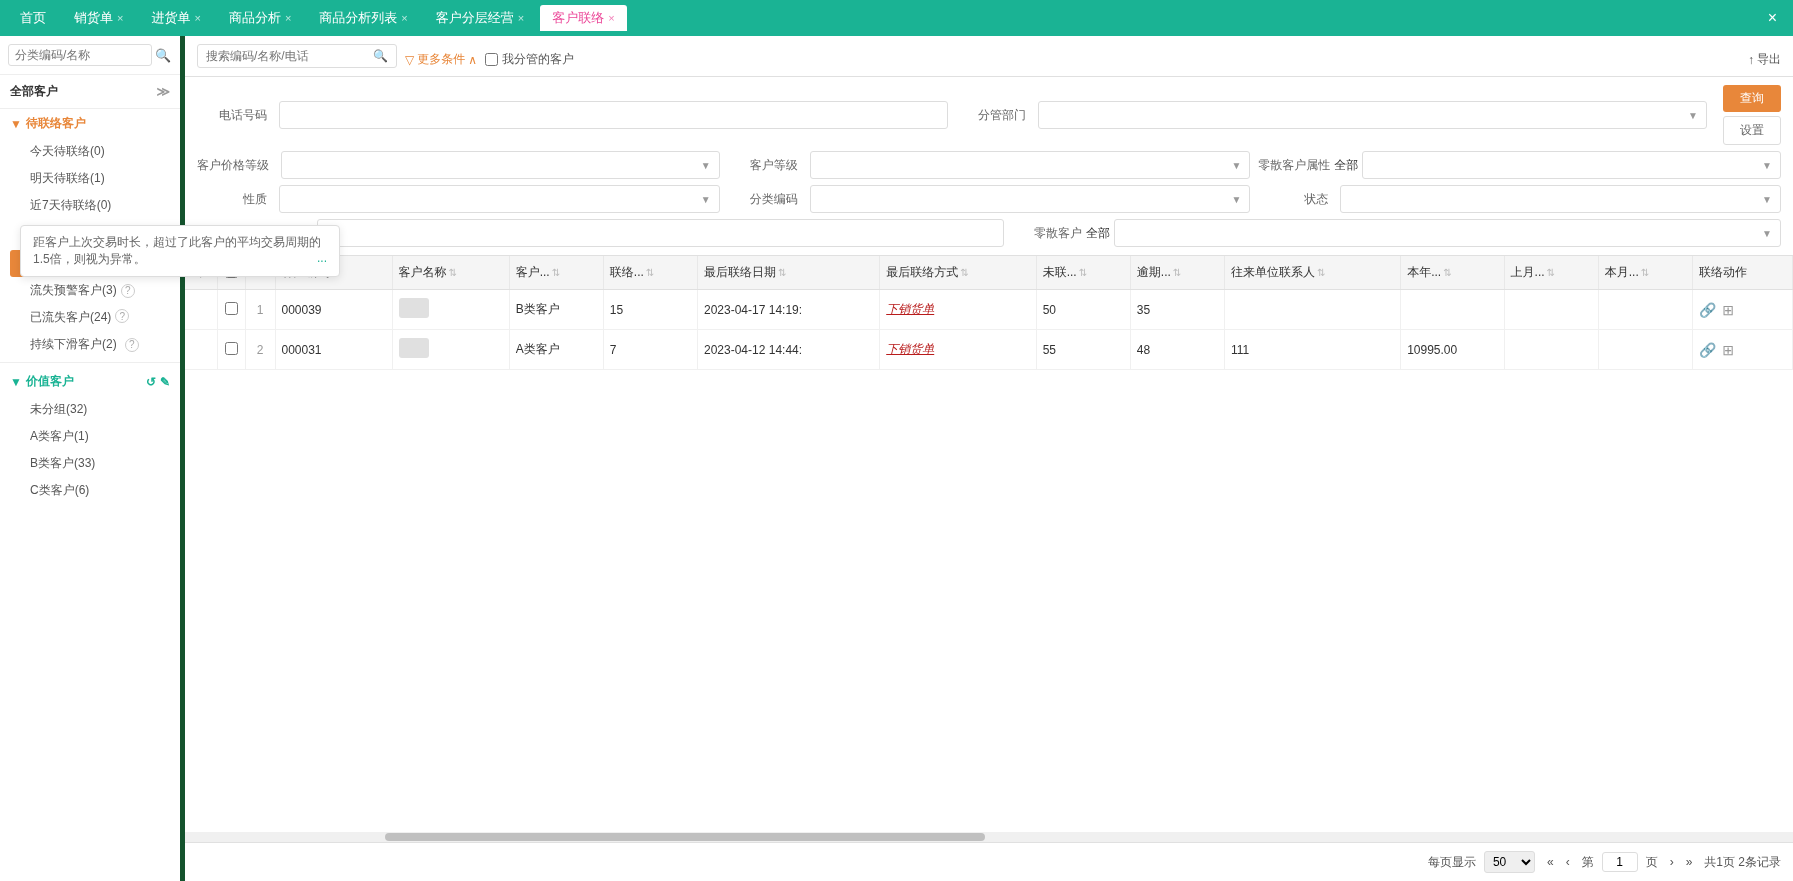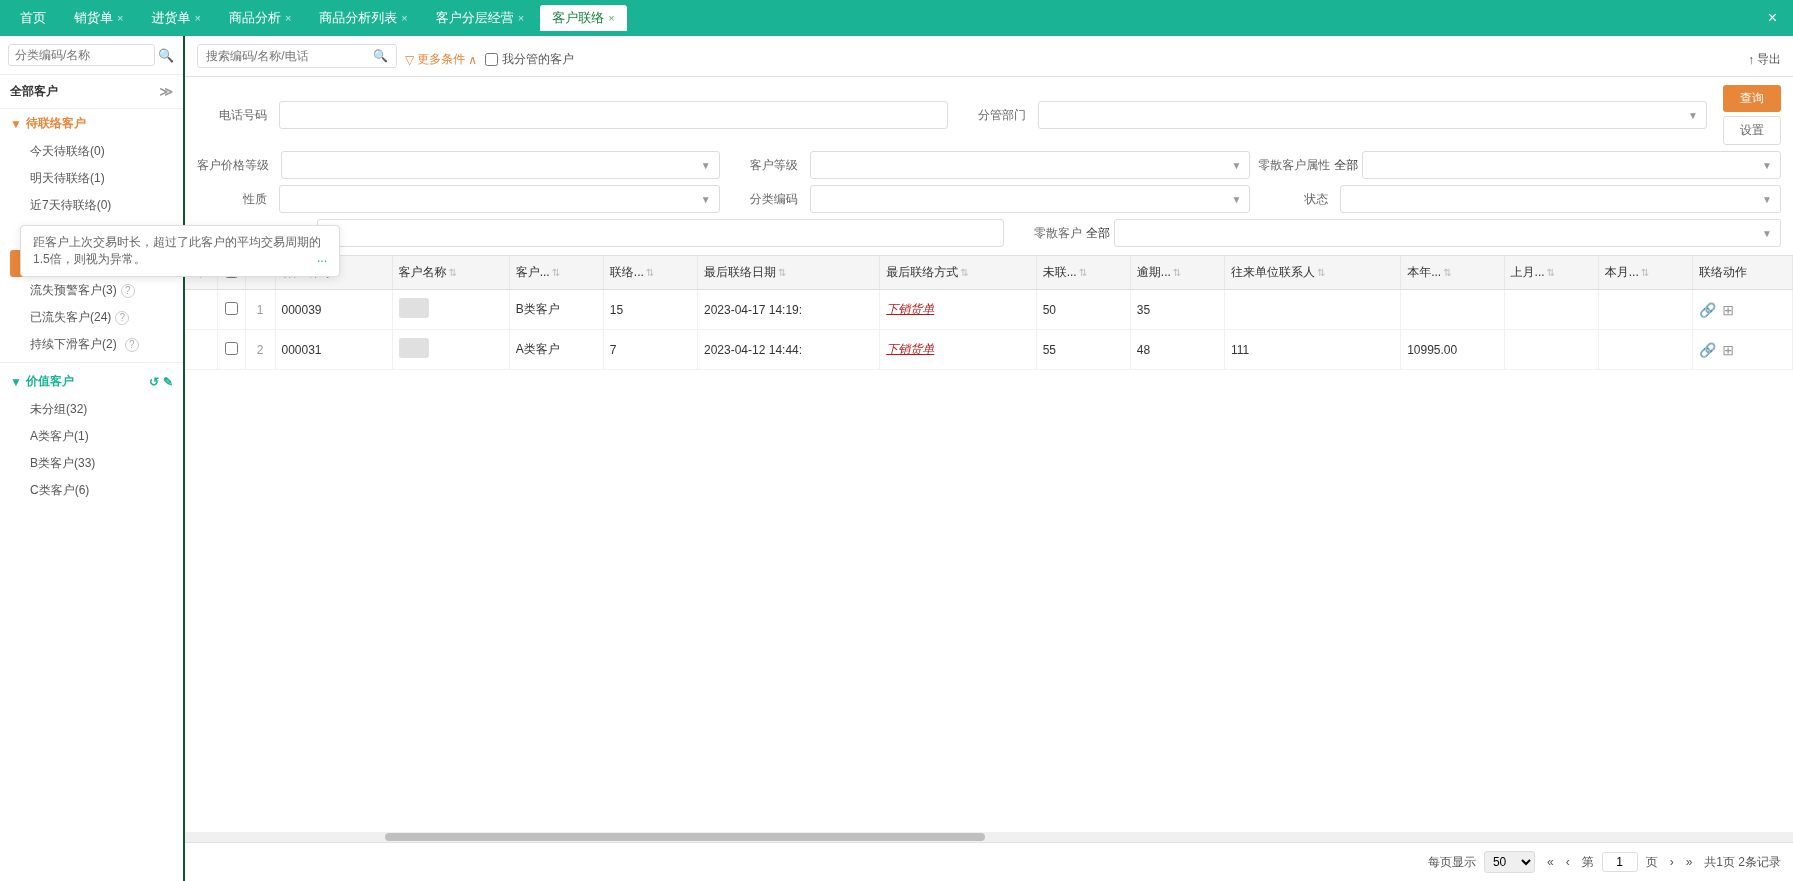--- a/index.html
+++ b/index.html
@@ -18,41 +18,41 @@
       color: #fff;
       padding: 4px 12px;
       cursor: pointer;
       font-size: 13px;
       border-radius: 3px 3px 0 0;
       display: flex;
       align-items: center;
       gap: 4px;
       white-space: nowrap;
     }
-    .nav-tab.active { background: #fff; color: #15803d; }
+    .nav-tab.active { background: #fff; color: #ec4899; }
     .nav-tab .close-x { font-size: 11px; opacity: 0.7; }
     .nav-close-all {
       margin-left: auto;
       color: #fff;
       font-size: 16px;
       cursor: pointer;
       padding: 0 8px;
     }
 
     
     .main-layout {
       display: flex;
       height: calc(100vh - 36px);
     }
 
     
     .sidebar {
       width: 185px;
       background: #fff;
-      border-right: 2px solid #14532d;
+      border-right: 5px solid #14532d;
       display: flex;
       flex-direction: column;
       overflow: hidden;
       flex-shrink: 0;
     }
     .sidebar-search {
       padding: 8px;
       border-bottom: 1px solid #eee;
       display: flex;
       align-items: center;
@@ -429,21 +429,21 @@
 
       <div style="margin: 4px 0;">
         <div class="sidebar-item active" style="padding-left:10px; display:flex; align-items:center; gap:4px;">
           <span>回购异常客户(2)</span>
           <span style="color:#fff; background:#e8873a; border-radius:50%; width:14px; height:14px; display:inline-flex; align-items:center; justify-content:center; font-size:10px;">?</span>
         </div>
         <div class="sidebar-item" style="display:flex; align-items:center; gap:4px;">
           <span>流失预警客户(3)</span>
           <span style="color:#aaa; border: 1px solid #ccc; border-radius:50%; width:14px; height:14px; display:inline-flex; align-items:center; justify-content:center; font-size:10px;">?</span>
         </div>
-        <div class="sidebar-item" style="display:flex; align-items:center; gap:4px;">
+        <div class="sidebar-item" style="display:flex; gap:4px;">
           <span>已流失客户(24)</span>
           <span style="color:#aaa; border: 1px solid #ccc; border-radius:50%; width:14px; height:14px; display:inline-flex; align-items:center; justify-content:center; font-size:10px;">?</span>
         </div>
         <div class="sidebar-item" style="display:flex; align-items:center; gap:8px;">
           <span>持续下滑客户(2)</span>
           <span style="color:#aaa; border: 1px solid #ccc; border-radius:50%; width:14px; height:14px; display:inline-flex; align-items:center; justify-content:center; font-size:10px;">?</span>
         </div>
       </div>
 
       <div class="sidebar-divider"></div>

